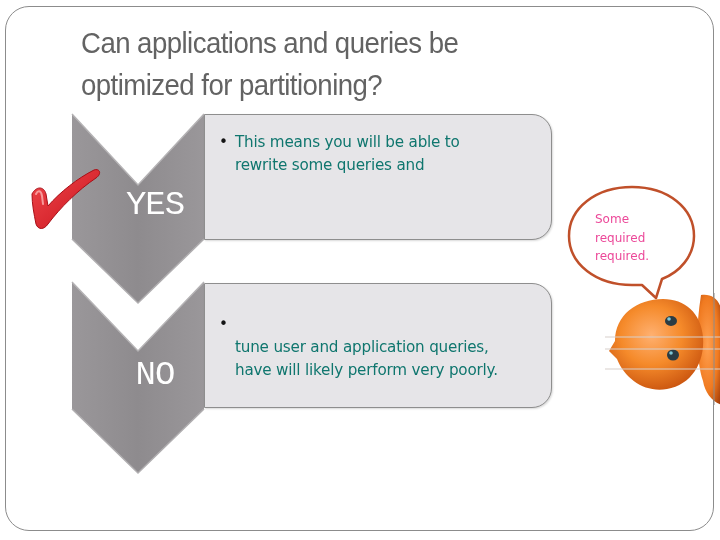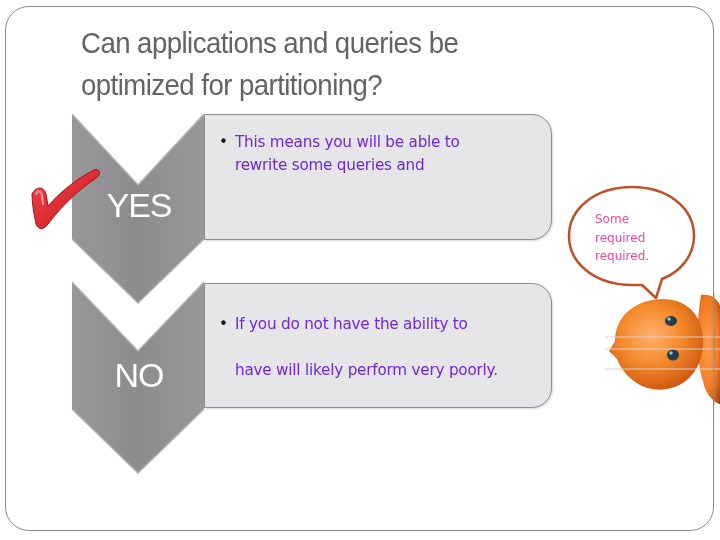--- a/index.html
+++ b/index.html
@@ -12,35 +12,35 @@
   .title {
     position: absolute; left: 81px; top: 22px; width: 560px;
     font-family: "Liberation Sans Narrow", "Liberation Sans", sans-serif;
     font-size: 30px; line-height: 42px; color: #636363;
     letter-spacing: -0.6px; margin: 0; font-weight: normal;
     transform: scaleX(0.92); transform-origin: left top;
   }
   .chevron { position: absolute; left: 70px; width: 138px; }
   .chevron svg { display: block; }
   .chev-label {
-    position: absolute; left: 0; width: 138px; text-align: center;
-    color: #ffffff; font-family: Liberation Sans, sans-serif; font-size: 34px;
+    position: absolute; left: 16px; width: 138px; text-align: center;
+    color: #ffffff; font-family: Liberation Mono, monospace; font-size: 34px;
     letter-spacing: -1px; font-weight: normal;
   }
   .box {
     position: absolute; left: 204px; width: 348px; box-sizing: border-box;
     background: #e6e5e8; border: 1px solid #8e8e8e;
     border-radius: 0 20px 20px 0;
     box-shadow: 1px 1px 2px rgba(0,0,0,0.15);
   }
   .box ul { margin: 0; padding: 0; list-style: none; }
   .box li {
     position: relative; padding-left: 30px; padding-right: 8px;
     font-family: "DejaVu Sans", sans-serif; font-size: 15.2px; line-height: 23px;
-    color: #6d28d9; letter-spacing: -0.2px;
+    color: #0f766e; letter-spacing: -0.2px;
   }
   .box li::before {
     content: "\2022"; position: absolute; left: 14px; top: 0; color: #141414;
   }
   .bubble { position: absolute; left: 564px; top: 184px; width: 136px; height: 120px; }
   .bubble-text {
     position: absolute; left: 595px; top: 210px; width: 80px;
     font-family: "DejaVu Sans", sans-serif; font-size: 12px; line-height: 18.5px; color: #ec4899;
   }
   .doll { position: absolute; left: 605px; top: 293px; width: 116px; height: 112px; overflow: hidden; }
@@ -105,22 +105,22 @@
     <polygon points="2,1 68,70 134,1 134,128 68,192 2,128" fill="url(#cg2)"></polygon>
     <polyline points="2,1 68,70 134,1" fill="none" stroke="#b5b3b5" stroke-width="1.5"></polyline>
     <polyline points="2,128 68,192 134,128" fill="none" stroke="#b0aeb0" stroke-width="1.5"></polyline>
   </svg>
   <div class="chev-label" style="top:75px;">NO</div>
 </div>
 
 <div class="box" style="top:283px;height:125px;padding-top:29px;">
   <ul>
     <li>
-      <span>If you do not have the ability to</span><br>
       <br>
+      <span>tune user and application queries,</span><br>
       <span>have will likely perform very poorly.</span>
     </li>
   </ul>
 </div>
 
 <svg class="bubble" viewBox="0 0 136 120">
   <path d="M68,3 C104,3 130,24 130,52 C130,72 116,88 98,95 L92,114 L78,101 C74,101 71,101 68,101 C32,101 5,80 5,52 C5,24 32,3 68,3 Z" fill="#ffffff" stroke="#c0502a" stroke-width="2.5" stroke-linejoin="round"></path>
 </svg>
 <div class="bubble-text">
   <span>Some</span><br>

